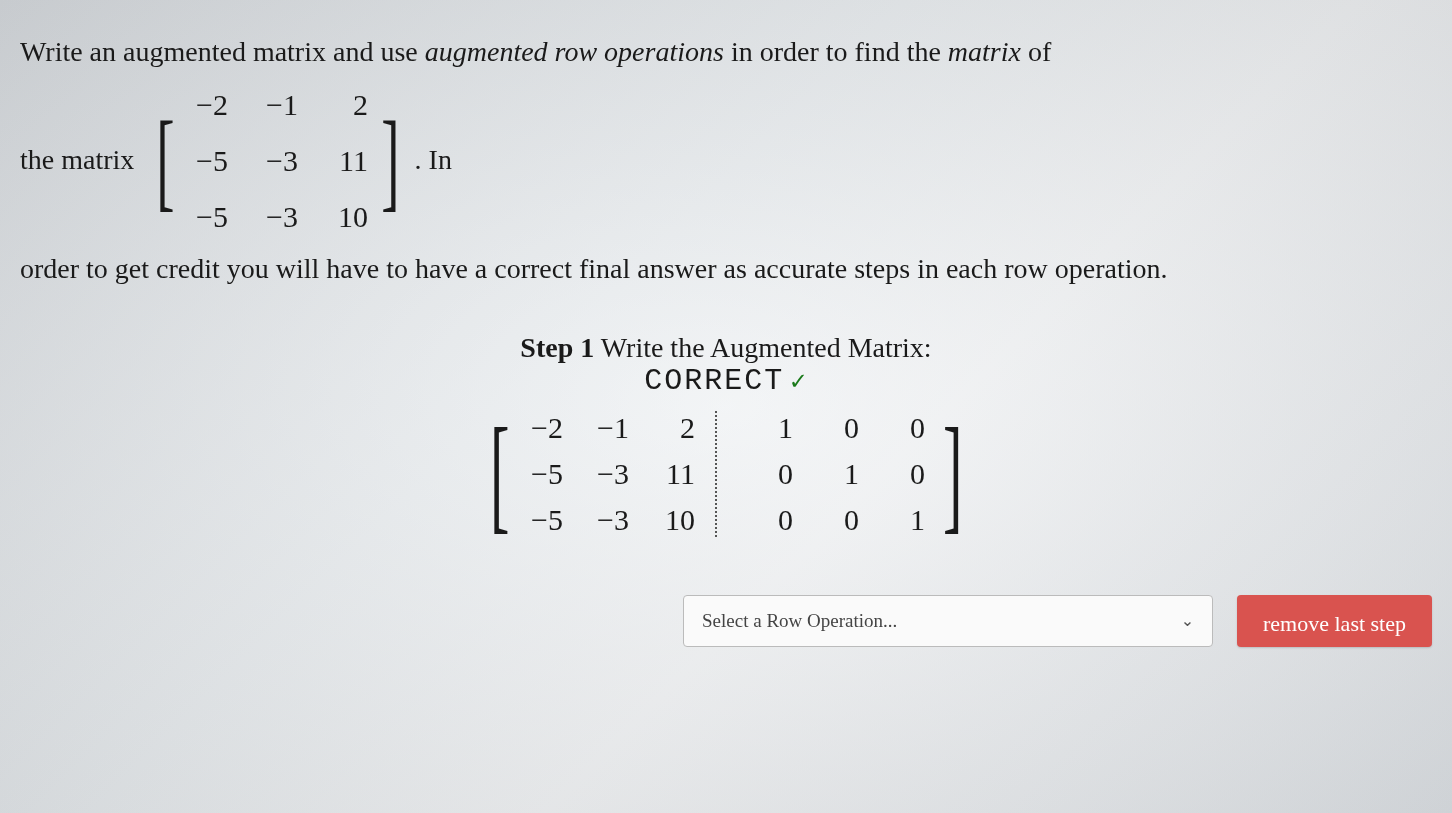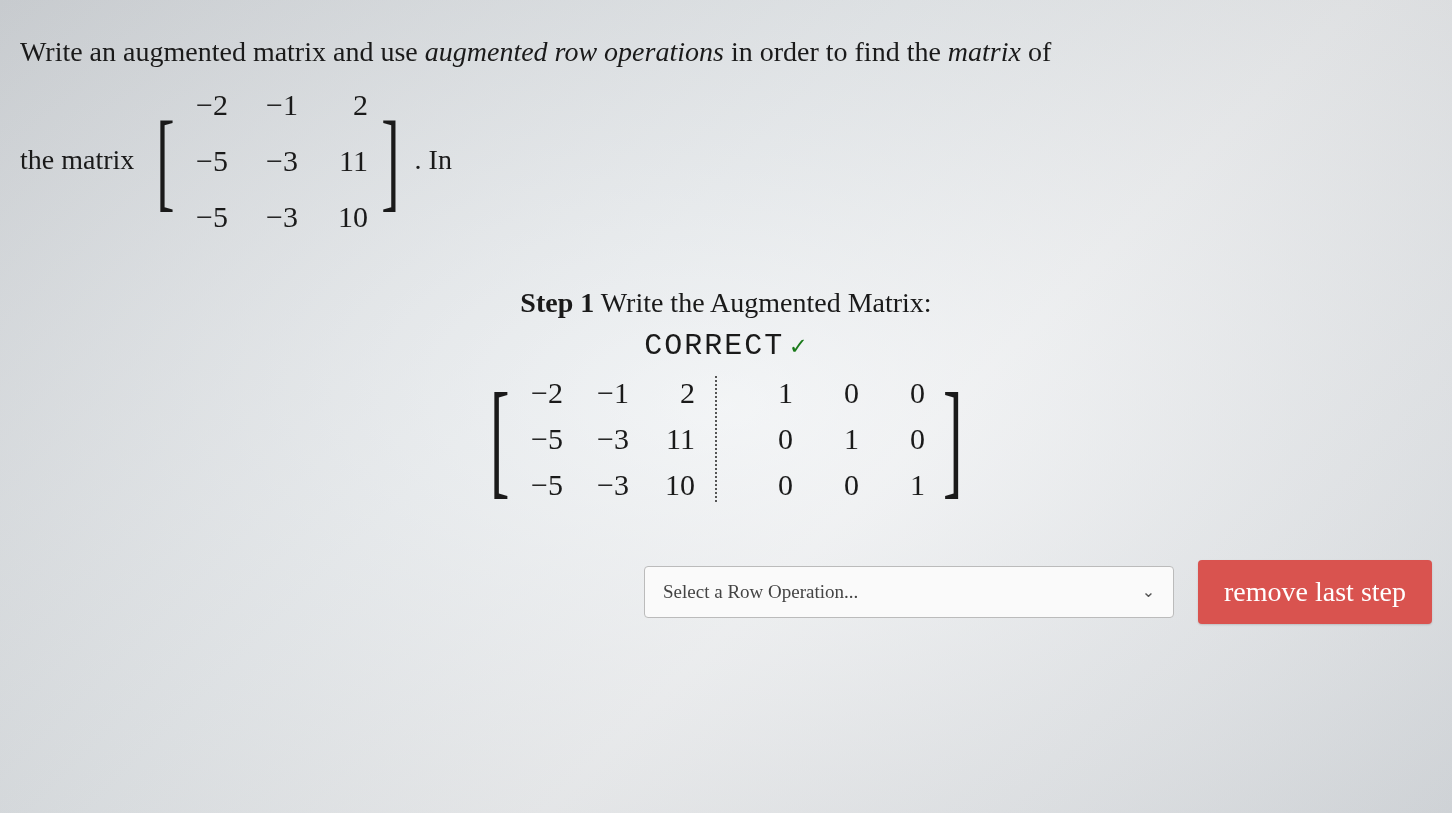--- a/index.html
+++ b/index.html
@@ -51,21 +51,20 @@
       font-family: 'Times New Roman', serif;
     }
     .matrix-grid span { text-align: right; min-width: 40px; }
     
     .step-section {
       text-align: center;
       margin-top: 40px;
     }
     .step-title {
       font-size: 28px;
-      margin-bottom: 10px;
     }
     .step-title b { font-weight: bold; }
     .correct {
       font-size: 30px;
       letter-spacing: 2px;
       margin-bottom: 5px;
       font-family: Liberation Mono, monospace;
     }
     .check {
       color: #1a7a1a;
@@ -129,24 +128,24 @@
     }
     .chevron {
       font-size: 16px;
       color: #555;
     }
     .remove-btn {
       background: #d9534f;
       color: #fff;
       border: none;
       border-radius: 4px;
-      height: 64px;
+      height: 52px;
       padding: 16px 26px;
       font-family: Georgia, serif;
-      font-size: 28px;
+      font-size: 22px;
       cursor: pointer;
       box-shadow: 0 1px 2px rgba(0,0,0,0.15);
     }
     .line1, .line2 { display: block; }
     .line-with-matrix {
       display: flex;
       align-items: center;
       flex-wrap: wrap;
     }
     .txt { white-space: pre; }
@@ -172,20 +171,23 @@
           <span>−3</span>
           <span>11</span>
           <span>−5</span>
           <span>−3</span>
           <span>10</span>
         </span>
         <span class="bracket">]</span>
       </span>
         <span class="txt">. In</span>
     </div>
+    <div class="line2">
+      <span>order to get credit you will have to have a correct final answer as accurate steps in each row operation.</span>
+    </div>
   </div>
 
   <div class="step-section">
     <div class="step-title">
       <b>Step 1</b><span> Write the Augmented Matrix:</span>
     </div>
     <div class="correct">
       <span>CORRECT</span><span class="check">✓</span>
     </div>
 

